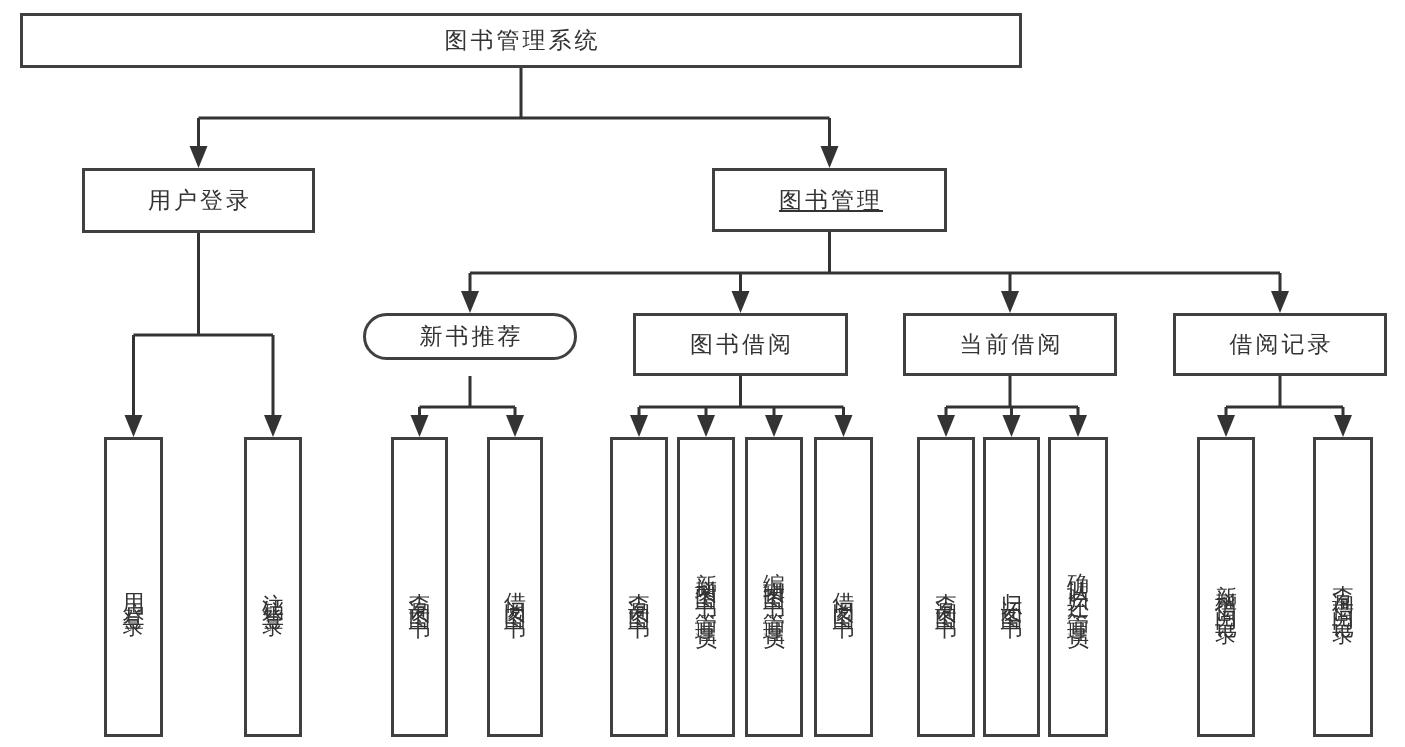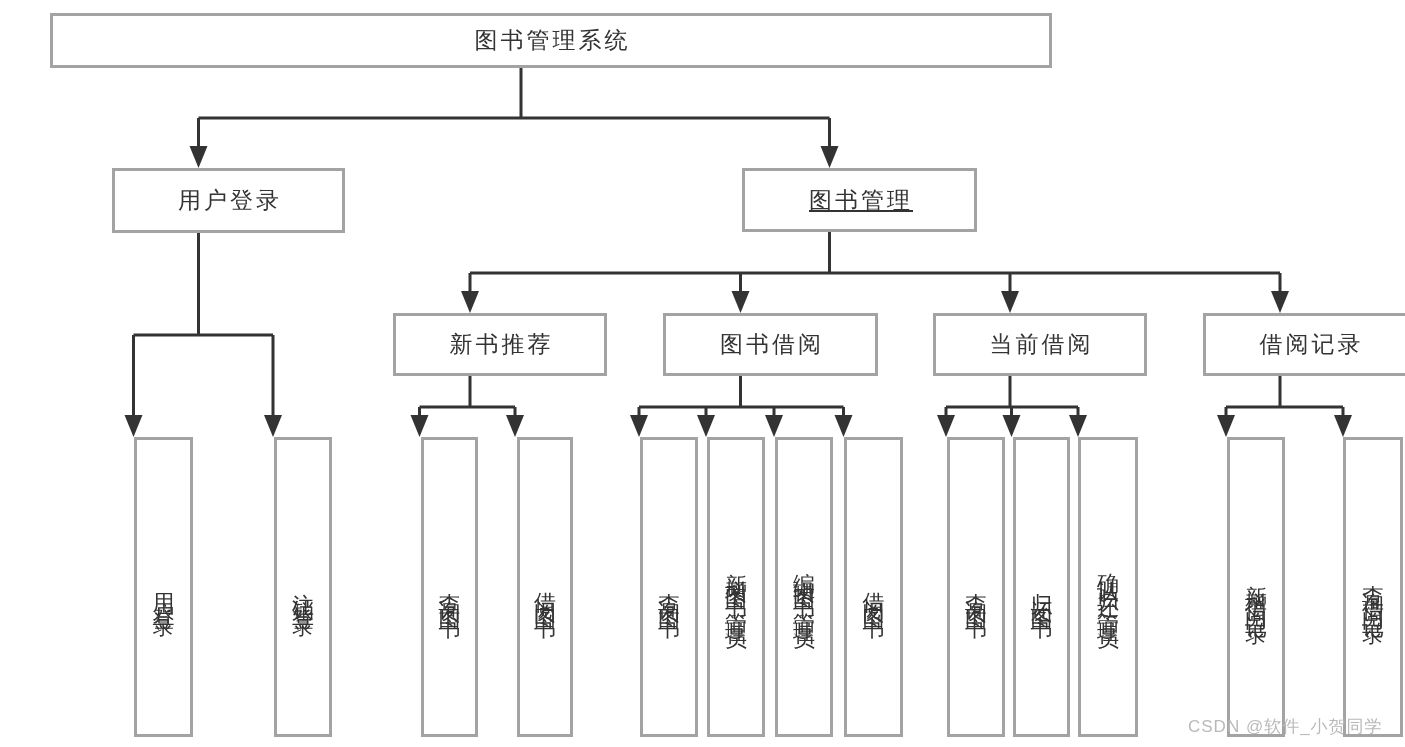--- a/index.html
+++ b/index.html
@@ -20,27 +20,26 @@
   svg.connectors {
     position: absolute;
     left: 0;
     top: 0;
     z-index: 1;
   }
   .node {
     position: absolute;
     box-sizing: border-box;
     background: #ffffff;
-    border: 3px solid #a3a3a3;
+    border: 3px solid #404040;
     display: flex;
     align-items: center;
     justify-content: center;
     color: #333333;
     z-index: 2;
-    margin-left: 30px;
   }
   .node.h .lbl {
     font-size: 23px;
     letter-spacing: 3px;
     white-space: nowrap;
     line-height: 1;
     margin-left: 3px; 
   }
   .node.v .lbl {
     writing-mode: vertical-rl;
@@ -110,21 +109,21 @@
     <span class="lbl">图书管理系统</span>
   </div>
 
   <div class="node h" style="left:82px; top:168px; width:233px; height:65px;">
     <span class="lbl">用户登录</span>
   </div>
   <div class="node h" style="left:712px; top:168px; width:235px; height:64px;text-decoration:underline;">
     <span class="lbl">图书管理</span>
   </div>
 
-  <div class="node h" style="left:363px; top:313px; width:214px; height:63px;">
+  <div class="node h" style="left:363px; top:313px; width:214px; height:47px;border-radius:25px;">
     <span class="lbl">新书推荐</span>
   </div>
   <div class="node h" style="left:633px; top:313px; width:215px; height:63px;">
     <span class="lbl">图书借阅</span>
   </div>
   <div class="node h" style="left:903px; top:313px; width:214px; height:63px;">
     <span class="lbl">当前借阅</span>
   </div>
   <div class="node h" style="left:1173px; top:313px; width:214px; height:63px;">
     <span class="lbl">借阅记录</span>
@@ -167,15 +166,14 @@
     <span class="lbl">确认归还（管理员）</span>
   </div>
 
   <div class="node v" style="left:1197px; top:437px; width:58px; height:300px;">
     <span class="lbl">新增借阅记录</span>
   </div>
   <div class="node v" style="left:1313px; top:437px; width:60px; height:300px;">
     <span class="lbl">查询借阅记录</span>
   </div>
 
-  <div class="watermark">CSDN @软件_小贺同学</div>
 
 </div>
 
 </body></html>

